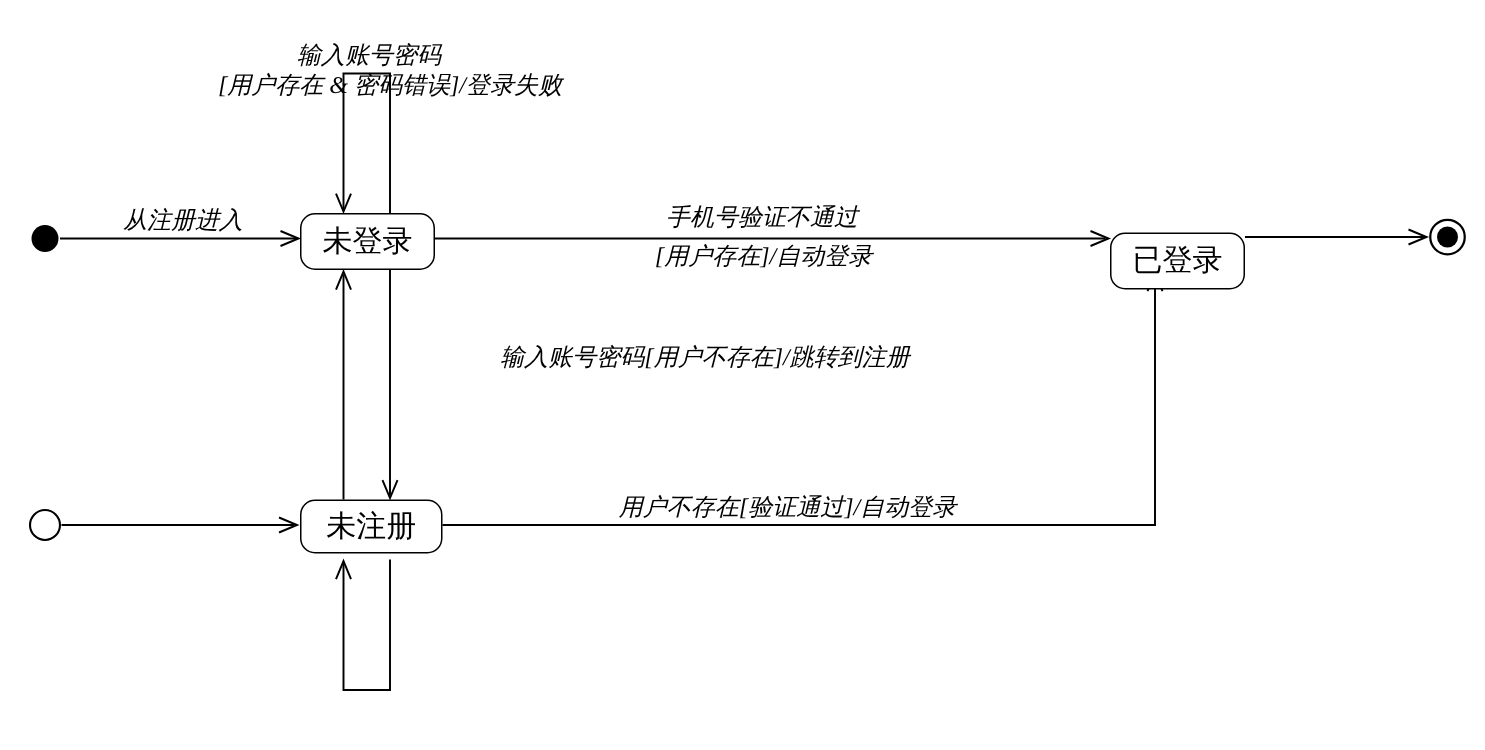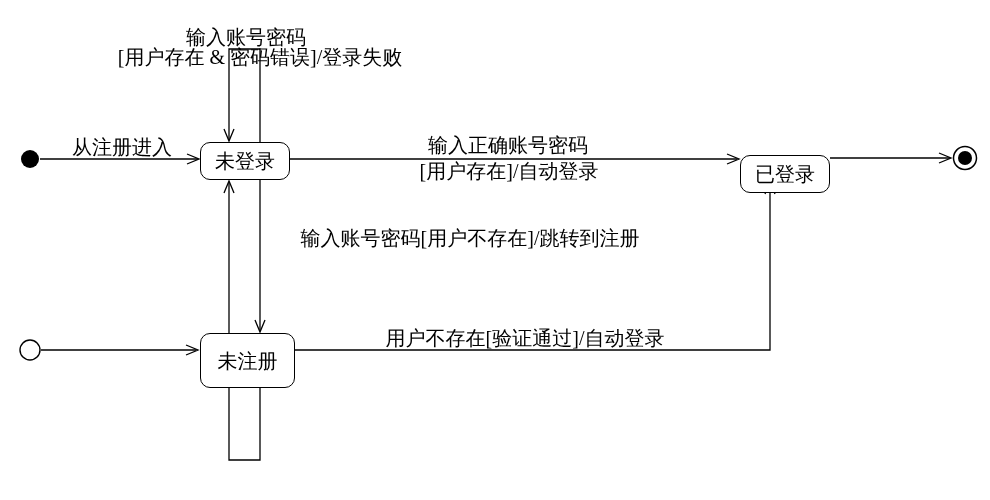--- a/index.html
+++ b/index.html
@@ -27,23 +27,24 @@
     align-items: center;
     justify-content: center;
     font-size: 20px;
     line-height: 20px;
     z-index: 2;
   }
   .lbl {
     position: absolute;
     transform: translateX(-50%);
     white-space: nowrap;
-    font-size: 20px;
+    font-size: 16px;
     line-height: 21px;
     z-index: 1;
+    font-style: italic;
   }
   line, polyline { stroke: #000000; stroke-width: 1.3; fill: none; }
 </style>
 </head>
 <body>
 
 <div class="stage">
 
   <svg viewBox="0 0 990 500">
 
@@ -107,30 +108,30 @@
   </svg>
 
   <div class="state" style="left:200px; top:142px; width:90px; height:38px;">
     <span>未登录</span>
   </div>
 
   <div class="state" style="left:740px; top:142px; width:90px; height:38px;margin-top:13px;">
     <span>已登录</span>
   </div>
 
-  <div class="state" style="left:200px; top:333px; width:95px; height:55px;">
+  <div class="state" style="left:200px; top:333px; width:95px; height:36px;">
     <span>未注册</span>
   </div>
 
   <div class="lbl" style="left:122px; top:137px;">从注册进入</div>
 
   <div class="lbl" style="left:246px; top:27px;">输入账号密码</div>
   <div class="lbl" style="left:260px; top:47px;">[用户存在 &amp; 密码错误]/登录失败</div>
 
-  <div class="lbl" style="left:508px; top:135px;">输入正确账号密码</div>
+  <div class="lbl" style="left:508px; top:135px;">手机号验证不通过</div>
   <div class="lbl" style="left:509px; top:161px;">[用户存在]/自动登录</div>
 
   <div class="lbl" style="left:437px; top:228px;margin-left:33px;">输入账号密码[用户不存在]/跳转到注册</div>
 
 
 
   <div class="lbl" style="left:525px; top:328px;">用户不存在[验证通过]/自动登录</div>
 
 </div>
 

